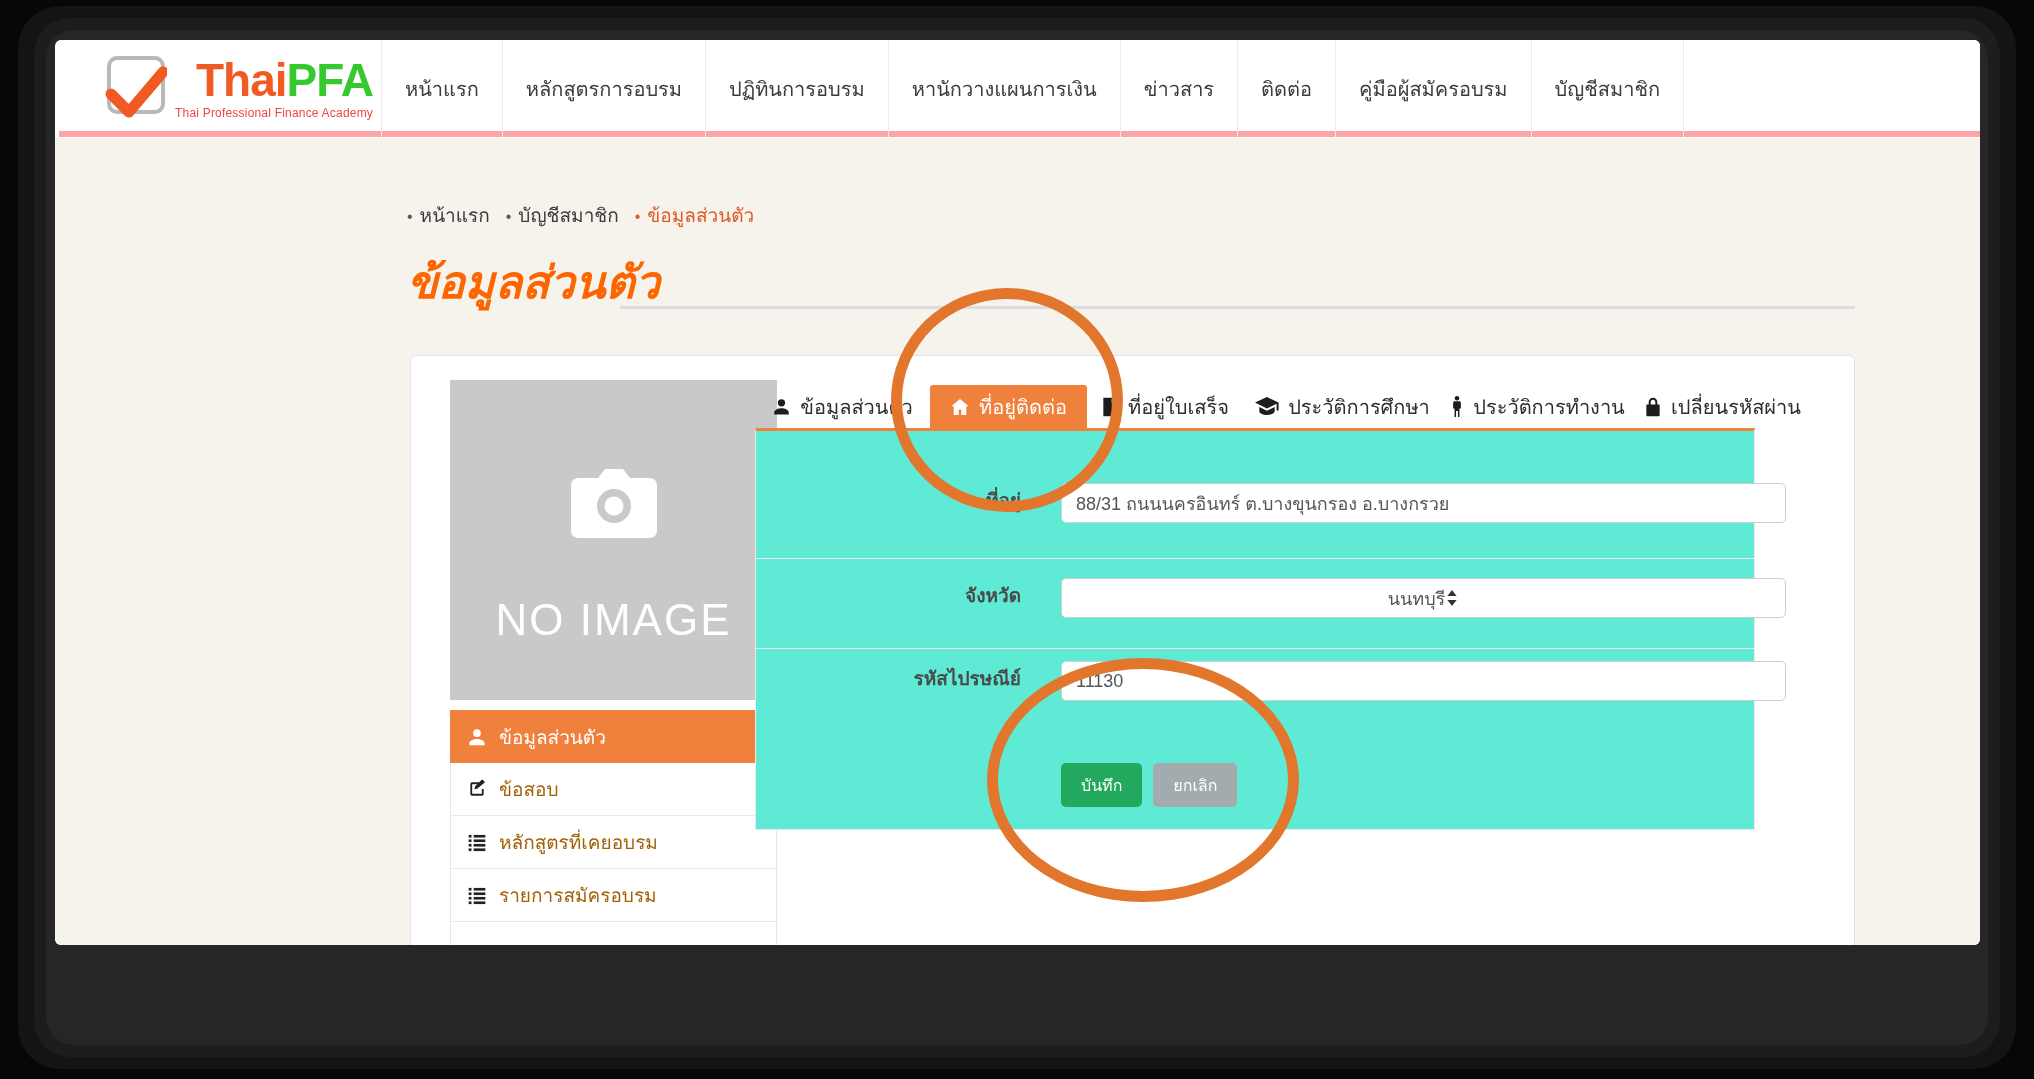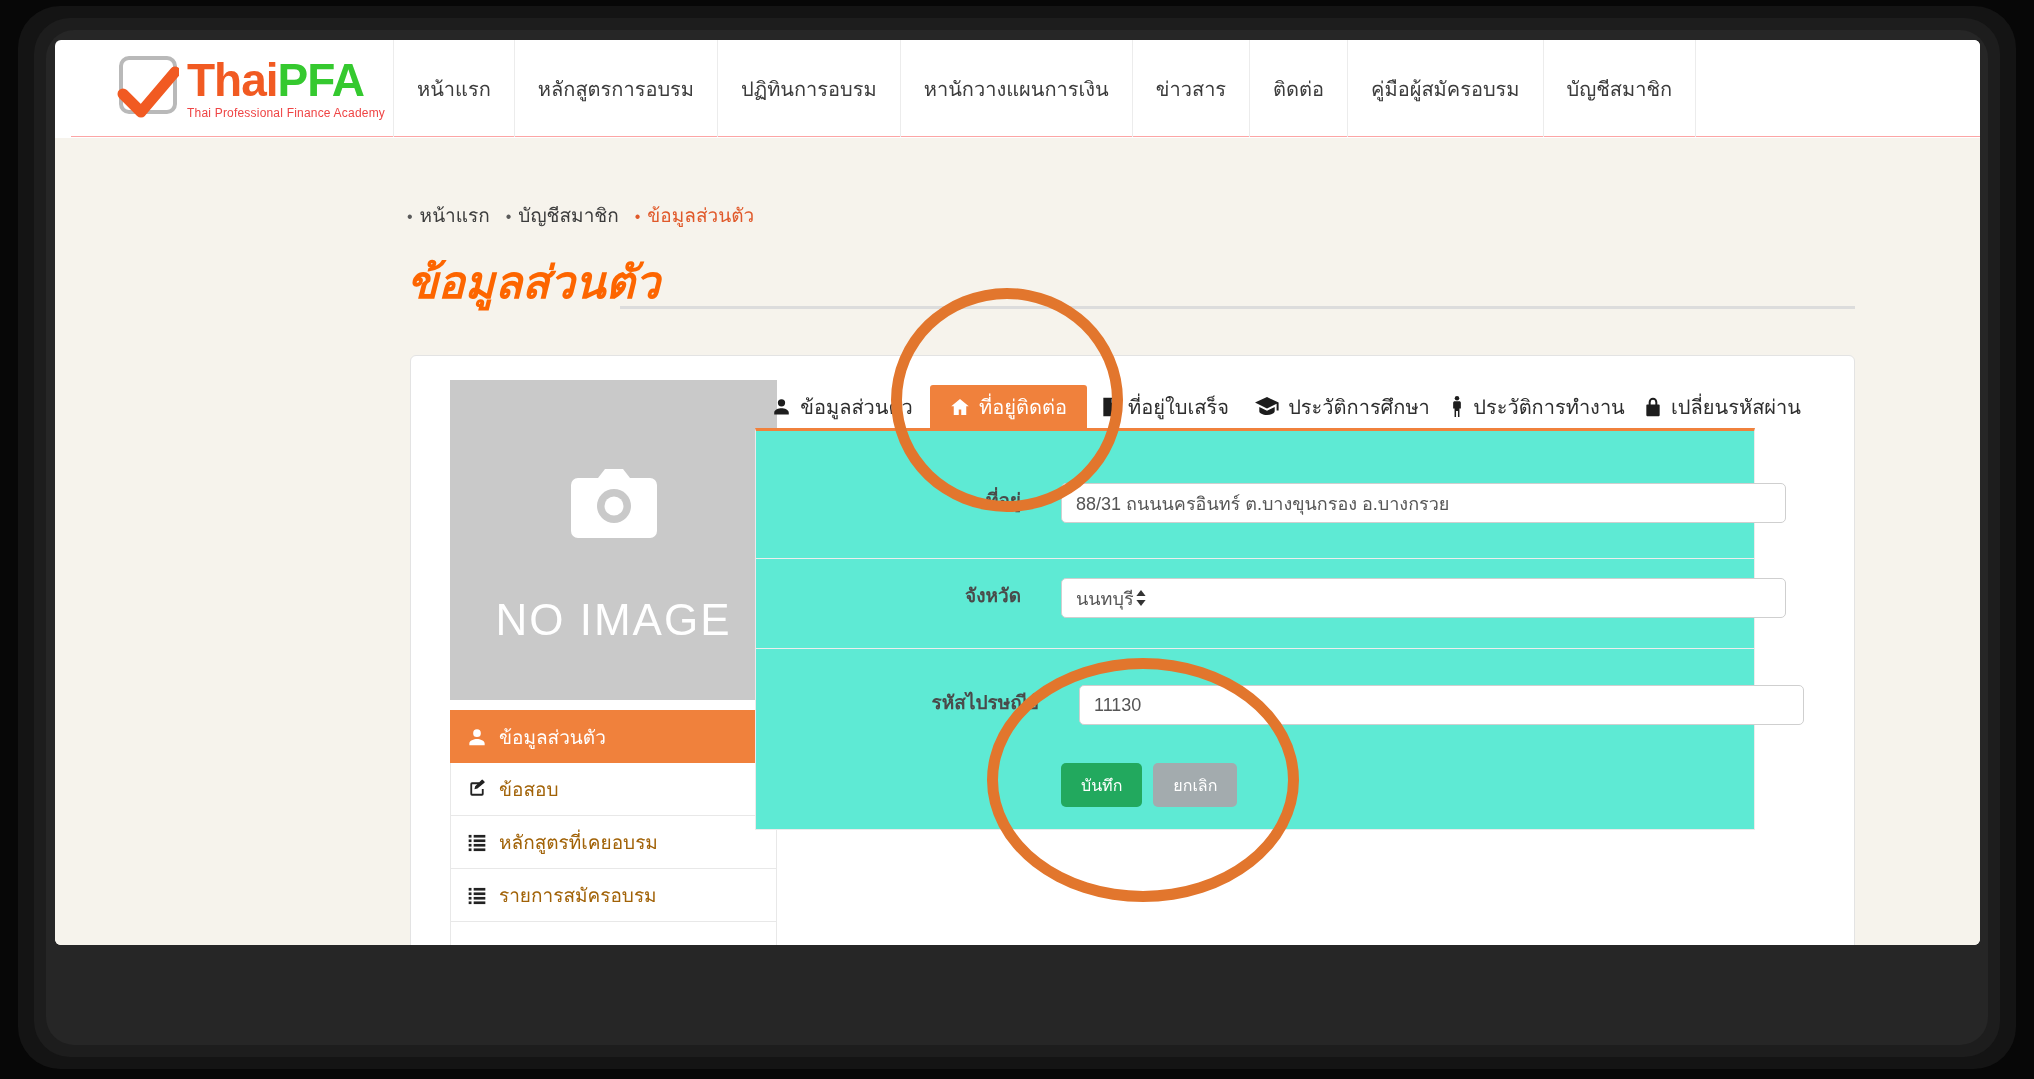--- a/index.html
+++ b/index.html
@@ -6,21 +6,21 @@
   html,body { background:#050505; }
   body { font-family:"Liberation Sans","DejaVu Sans",sans-serif; }
   .stage { position:relative; width:2034px; height:1079px; overflow:hidden; background:#070707; }
   .frame1 { position:absolute; left:18px; top:6px; right:18px; bottom:10px; background:#141414; border-radius:42px; }
   .frame2 { position:absolute; left:34px; top:18px; right:34px; bottom:22px; background:#1d1d1d; border-radius:36px; }
   .frame3 { position:absolute; left:46px; top:30px; right:46px; bottom:34px; background:#262626; border-radius:28px; }
 
   .screen { position:absolute; left:55px; top:40px; width:1925px; height:905px; background:#fff; border-radius:6px; overflow:hidden; }
 
   
-  .header { position:absolute; left:16px; top:0; width:100%; height:97px; background:#fff; border-bottom:1px solid #fca5a5; }
+  .header { position:absolute; left:4px; top:0; width:100%; height:97px; background:#fff; border-bottom:6px solid #fca5a5;text-align:right; }
   .logo { position:absolute; left:48px; top:16px; display:flex; align-items:flex-start; gap:10px; cursor:pointer; }
   .logo-check { width:58px; height:58px; border:4px solid #b9b9b9; border-radius:10px; background:#fff; position:relative; }
   .logo-check svg { position:absolute; left:-6px; top:6px; }
   .logo-textcol { display:flex; flex-direction:column; }
   .logo-word { font-size:46px; font-weight:bold; line-height:48px; letter-spacing:-1px; }
   .logo-thai { color:#f15a22; }
   .logo-pfa  { color:#35c92f; }
   .logo-tag { font-size:12px; color:#ef4444; margin-top:2px; letter-spacing:0.2px; }
   .nav { position:absolute; left:322px; top:0; height:97px; display:flex; }
   .nav-item { display:flex; align-items:center; padding:0 23px; font-size:20px; color:#3c3c3c; border-left:1px solid #ececec; cursor:pointer; white-space:nowrap; }
@@ -55,21 +55,21 @@
   
   .tabs { position:absolute; top:247px; height:43px; }
   .tab { position:absolute; top:0; height:43px; display:flex; align-items:center; justify-content:center; gap:9px; font-size:20px; color:#2e2e2e; cursor:pointer; white-space:nowrap; }
   .tab.active { background:#f0813c; color:#fff; border-radius:3px 3px 0 0; }
 
   .tab-panel { position:absolute; left:700px; top:290px; width:1000px; height:402px; background:#5eead4; border:1px solid #ebebeb; border-top:3px solid #f0813c; }
   .frow { position:absolute; left:0; width:100%; height:40px; }
   .frow .flabel { position:absolute; left:0; top:0; width:265px; height:40px; line-height:36px; text-align:right; font-size:19px; font-weight:bold; color:#4a4a4a; }
   .frow .finput { position:absolute; left:305px; top:0; width:725px; height:40px; border:1px solid #cfcfcf; border-radius:5px; font-size:18px; color:#555; padding:0 14px; font-family:inherit; background:#fff; }
   .fsep { position:absolute; left:0; width:100%; height:1px; background:#ededed; }
-  .fselect { display:flex; align-items:center; justify-content:flex-start; cursor:pointer; }
+  .fselect { display:flex; align-items:center; justify-content:center; cursor:pointer; }
   .btn-row { position:absolute; left:305px; top:332px; display:flex; gap:11px; }
   .btn { height:44px; padding:0 20px; border:none; border-radius:5px; font-size:16px; color:#fff; cursor:pointer; font-family:inherit; }
   .btn-save { background:#22a95e; }
   .btn-cancel { background:#a3abae; }
 
   
   .annot { position:absolute; border:11px solid #e2762d; border-radius:50%; pointer-events:none; z-index:50; }
   .annot-tab { left:836px; top:150px; width:232px; height:224px; }
   .annot-btn { left:932px; top:520px; width:312px; height:244px; }
 </style>
@@ -228,21 +228,21 @@
           <div class="finput fselect">
             <span>นนทบุรี</span>
             <svg width="14" height="16" viewBox="0 0 14 16" fill="#333">
                 <path d="M7 0l4.6 6H2.4z"></path>
                 <path d="M7 16l-4.6-6h9.2z"></path>
               </svg>
           </div>
         </div>
         <div class="fsep" style="top:217px;"></div>
 
-        <div class="frow" style="top:254px;margin-left:18px;">
+        <div class="frow" style="top:230px;">
           <div class="flabel">รหัสไปรษณีย์</div>
           <input class="finput" type="text" value="11130" style="">
         </div>
 
         <div class="btn-row">
           <button class="btn btn-save">บันทึก</button>
           <button class="btn btn-cancel">ยกเลิก</button>
         </div>
       </div>
 

